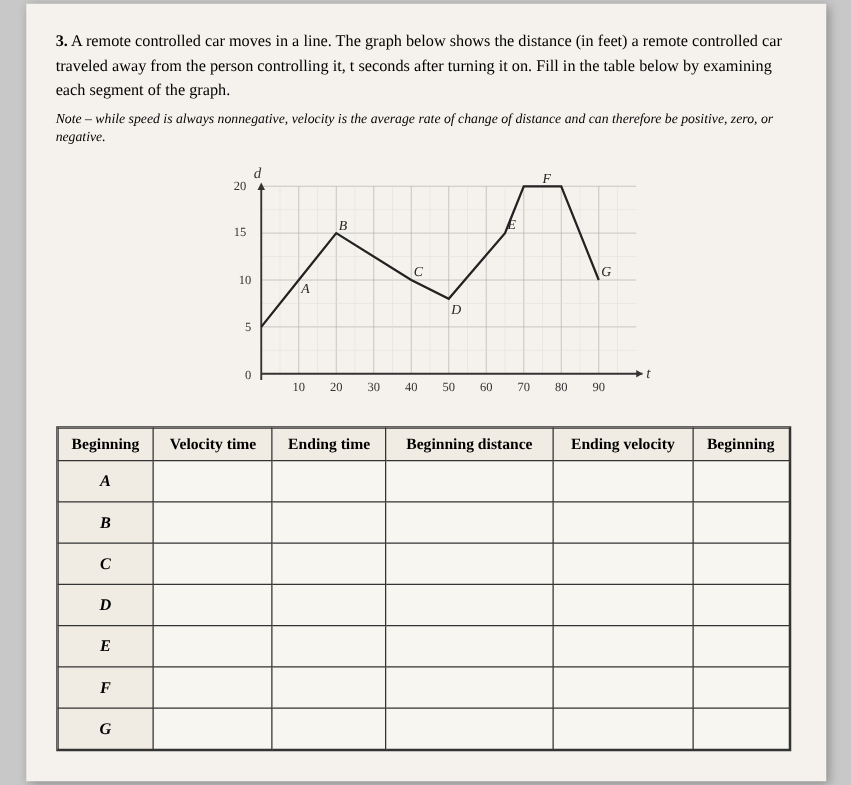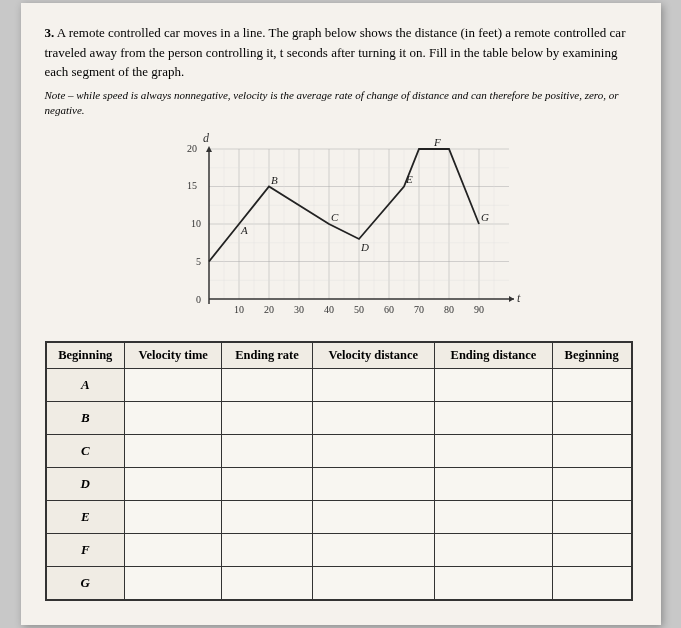--- a/index.html
+++ b/index.html
@@ -168,23 +168,23 @@
       </svg>
     </div>
   </div>
 
   <div class="table-container">
     <table>
       <thead>
         <tr>
           <th>Beginning</th>
           <th>Velocity time</th>
-          <th>Ending rate</th>
-          <th>Velocity distance</th>
-          <th>Ending distance</th>
+          <th>Ending time</th>
+          <th>Beginning distance</th>
+          <th>Ending velocity</th>
           <th>Beginning</th>
         </tr>
       </thead>
       <tbody>
         <tr>
           <td class="interval-cell"><em>A</em></td>
           <td></td>
           <td></td>
           <td></td>
           <td></td>

